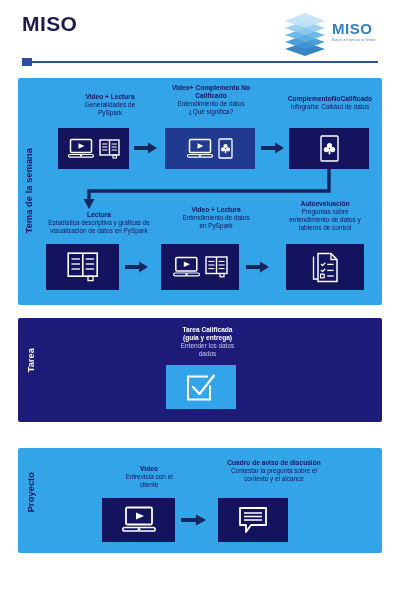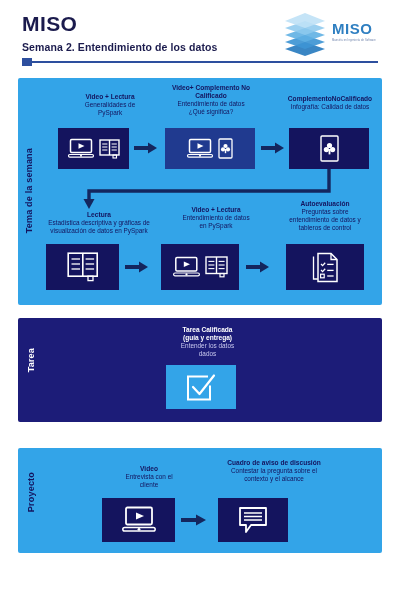--- a/index.html
+++ b/index.html
@@ -64,21 +64,20 @@
 
   svg{display:block;overflow:visible;}
 </style>
 </head>
 <body>
 
 <div class="page">
 
   <div class="header">
     <div class="brand-title">MISO</div>
-    <div class="brand-sub">Semana 2. Entendimiento de los datos</div>
 
     <div class="rule">
       <div class="rule-line"></div>
       <div class="rule-box"></div>
     </div>
 
     <div class="logo">
       <div class="logo-mark">
         <svg width="46" height="44" viewBox="0 0 46 44">
           <g>

